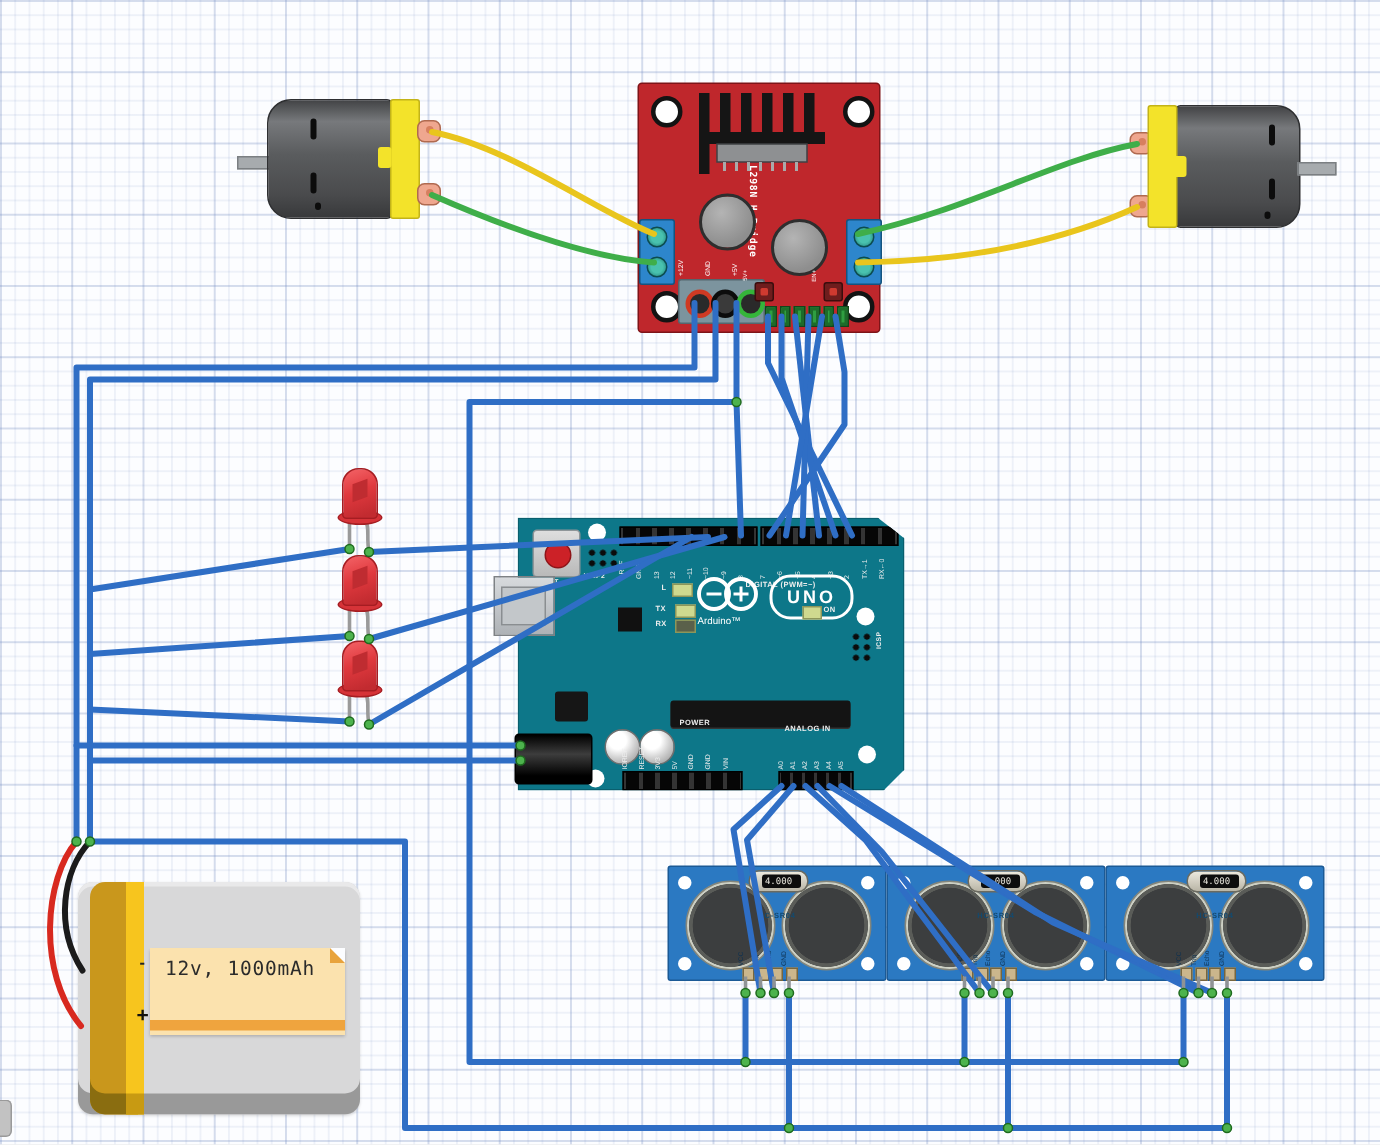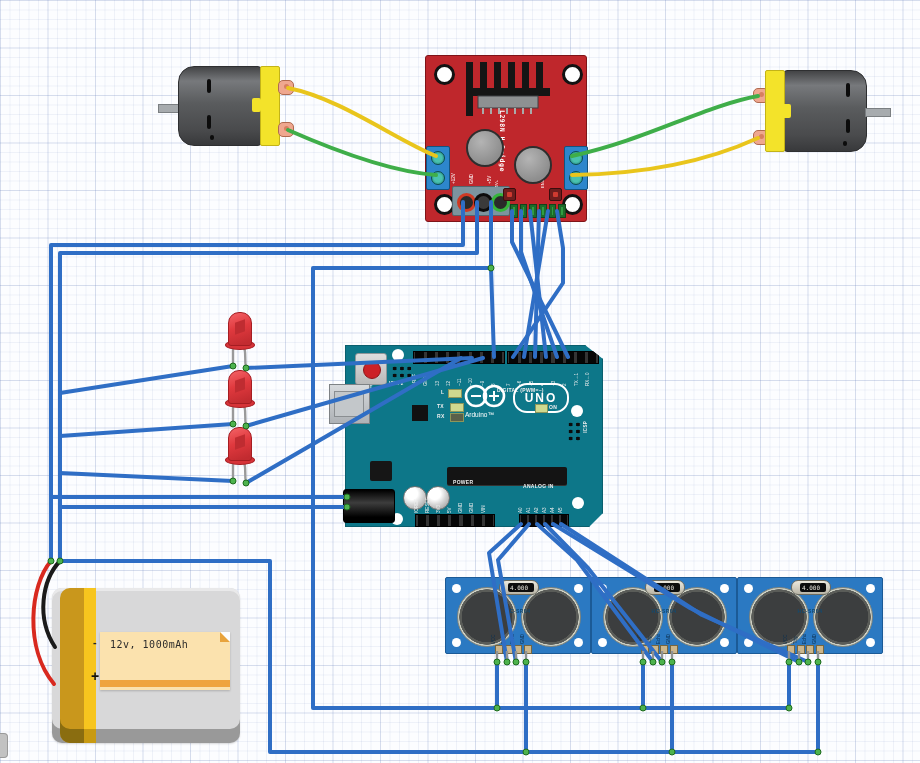--- a/index.html
+++ b/index.html
@@ -66,21 +66,21 @@
   
   #battery{left:52px;top:588px;width:188px;height:155px;z-index:2;
     background:#d8d8d9;border-radius:10px;
     box-shadow:inset 0 -14px 0 #999999, inset 0 3px 0 #e9e9ea, 0 1px 2px rgba(0,0,0,.15);}
   #battery .gold{position:absolute;left:8px;top:0;width:32px;height:100%;background:#c9971c;border-radius:10px 0 0 10px;
     box-shadow:inset 0 -14px 0 #8a6d10;}
   #battery .gold2{position:absolute;left:32px;top:0;width:12px;height:100%;background:#f7c51e;box-shadow:inset 0 -14px 0 #c89a12;}
   #battery .note{position:absolute;left:48px;top:44px;width:130px;height:58px;background:#fbe2ae;box-shadow:0 1px 2px rgba(0,0,0,.2);}
   #battery .note .fold{position:absolute;right:0;top:0;width:0;height:0;border-top:10px solid #fcfdff;border-left:10px solid #e8a33c;}
   #battery .note .bar{position:absolute;left:0;bottom:3px;width:100%;height:7px;background:#efa43e;}
-  #battery .note .txt{position:absolute;left:10px;top:7px;font-size:10px;color:#2b2b2b;font-family:"DejaVu Sans Mono",monospace;letter-spacing:.5px;}
+  #battery .note .txt{position:absolute;left:10px;top:7px;font-size:13px;color:#2b2b2b;font-family:"DejaVu Sans Mono",monospace;letter-spacing:.5px;}
   
   .sensor{width:144px;height:75px;background:#2b79c2;border:1px solid #1b5a96;border-radius:2px;z-index:2;}
   .sensor .tr{position:absolute;width:58px;height:58px;top:9px;border-radius:50%;border:1px solid #82857c;
     background:radial-gradient(circle,#3c3e3f 0 61%,#5a5c58 62% 67%,#cdd0c4 68% 100%);}
   .sensor .ch{position:absolute;width:9px;height:9px;border-radius:50%;background:#fff;}
   .sensor .crystal{position:absolute;left:53px;top:2px;width:38px;height:13px;border-radius:7px;
     background:linear-gradient(#ece9de,#b9b5a6);border:1px solid #6a6a60;}
   .sensor .crystal .blk{position:absolute;left:8px;top:2px;width:26px;height:9px;background:#0d0d0d;border-radius:2px;}
   .sensor .crystal .digits{position:absolute;left:0;top:2.5px;width:100%;text-align:center;font-size:6px;color:#e8e6dd;font-family:"DejaVu Sans Mono",monospace;}
   .sensor .model{position:absolute;left:44px;top:30px;width:56px;text-align:center;font-size:5px;font-weight:bold;color:#134a70;letter-spacing:.5px;}

